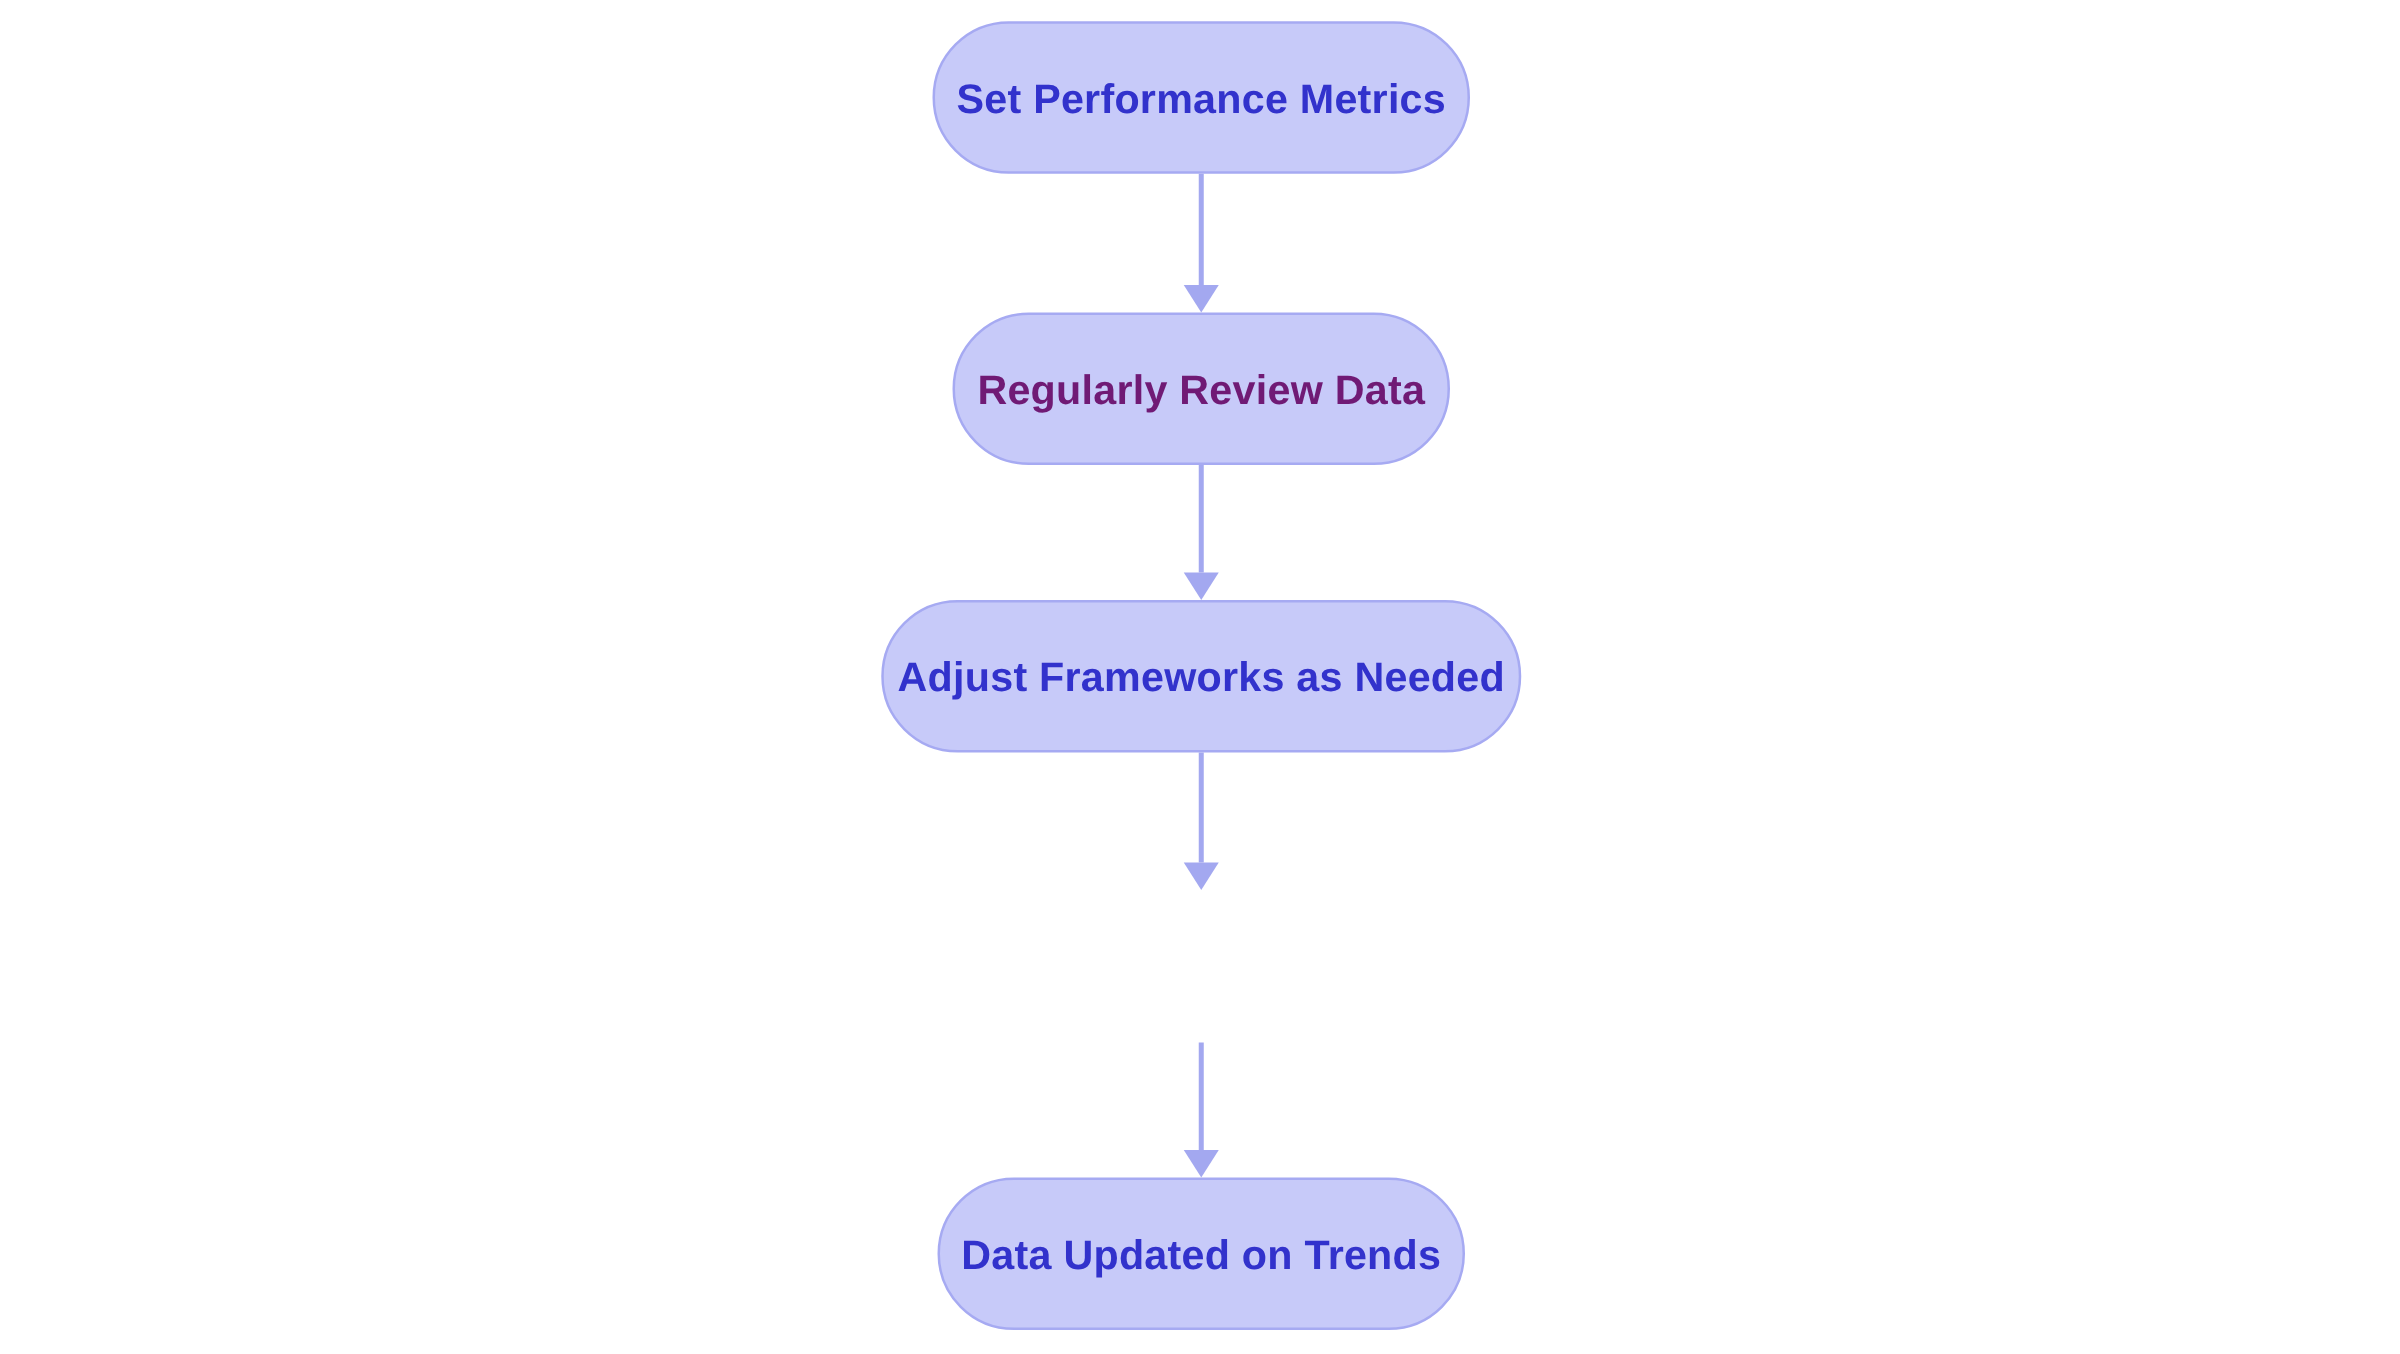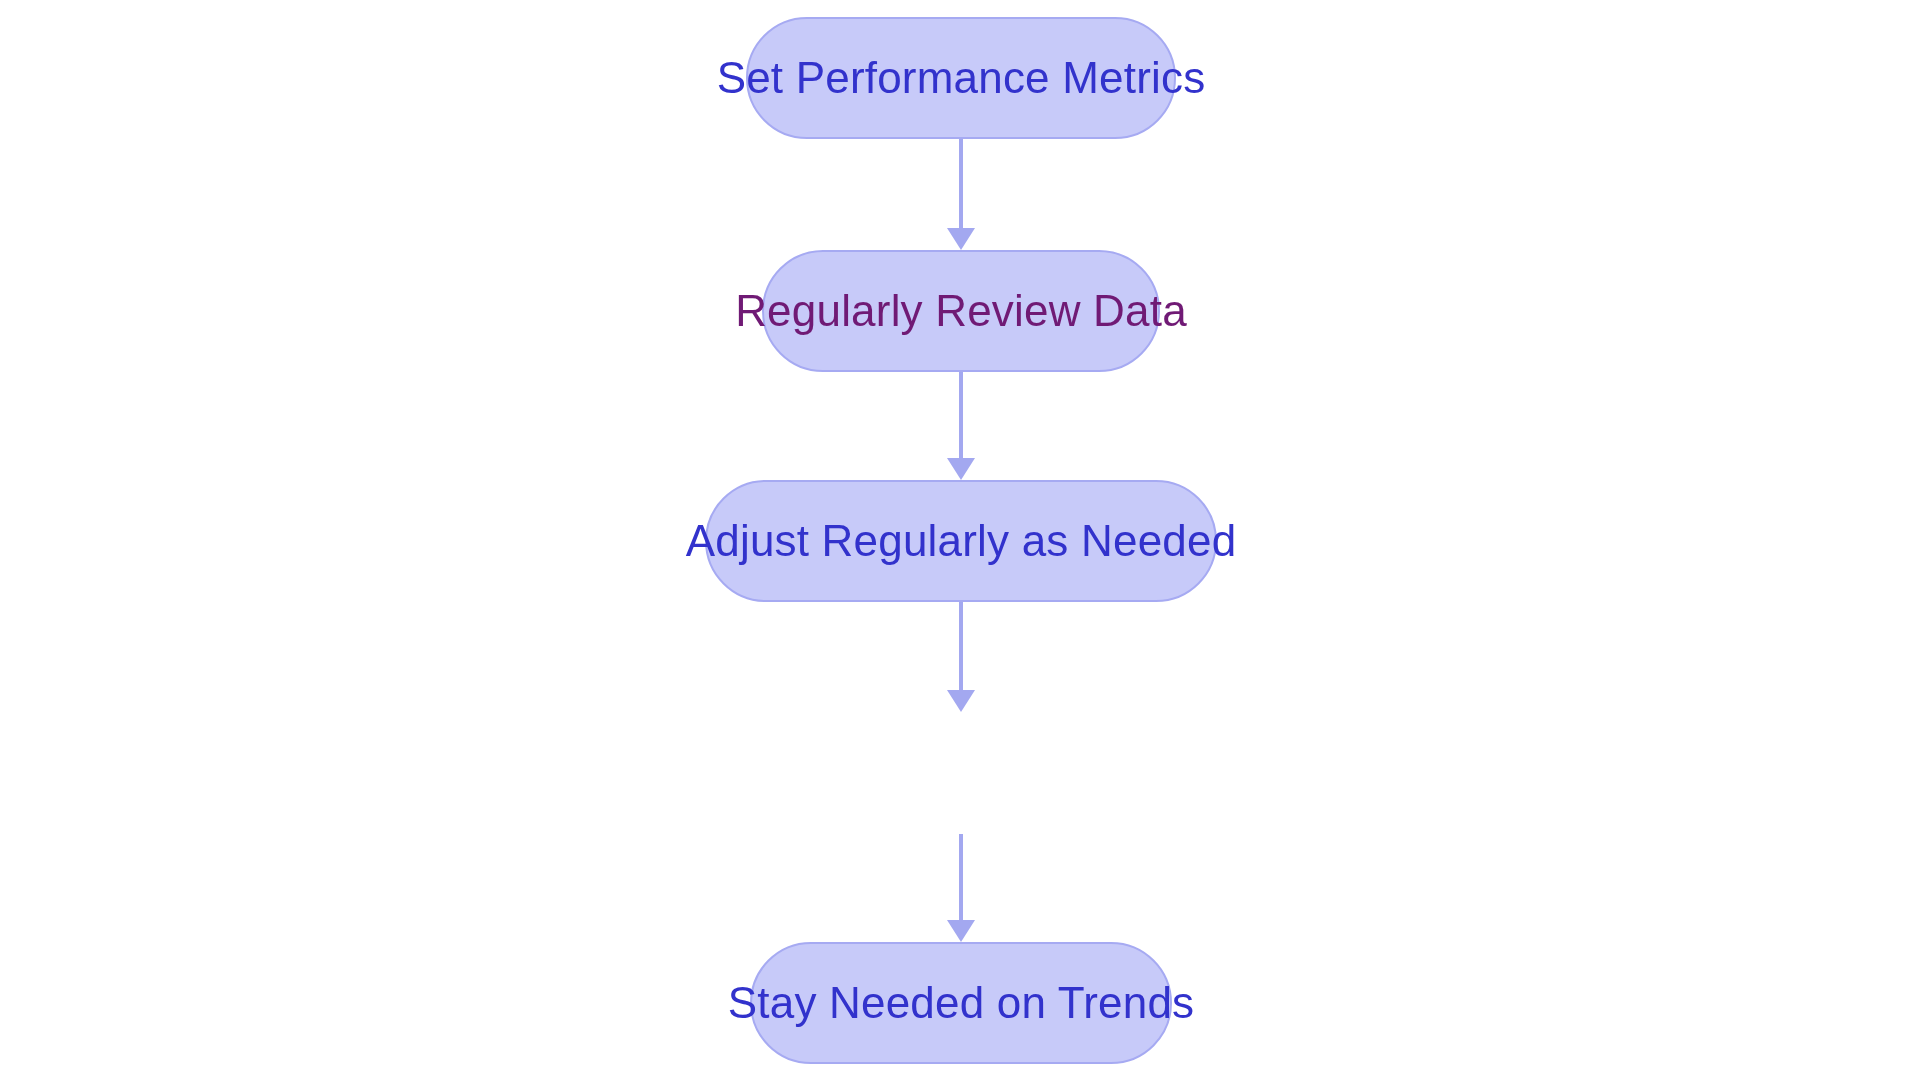--- a/index.html
+++ b/index.html
@@ -31,22 +31,22 @@
     display: flex;
     align-items: center;
     justify-content: center;
     transform: translateX(-50%);
     left: 961px;
   }
 
   .node-label {
     color: #3232cc;
     font-family: "Liberation Sans", sans-serif;
-    font-size: 44px;
-    font-weight: 400;
+    font-size: 33px;
+    font-weight: 700;
     letter-spacing: 0.2px;
     line-height: 1;
     white-space: nowrap;
     user-select: none;
   }
 
   .connector {
     position: absolute;
     left: 961px;
     transform: translateX(-50%);
@@ -90,31 +90,31 @@
   <div class="node" style="top: 250px; left: 961px; width: 398px; height: 122px; background: rgb(199, 202, 249); border-color: rgb(166, 170, 242);">
     <span class="node-label" style="color: #701a75;">Regularly Review Data</span>
   </div>
 
   <div class="connector" style="top: 372px; height: 108px;">
     <div class="stem" style="height: 86px; background: rgb(163, 168, 240);"></div>
     <div class="head" style="border-top-color: rgb(163, 168, 240);"></div>
   </div>
 
   <div class="node" style="top: 480px; left: 961px; width: 512px; height: 122px; background: rgb(199, 202, 249); border-color: rgb(166, 170, 242);">
-    <span class="node-label" style="color: rgb(50, 50, 204);">Adjust Regularly as Needed</span>
+    <span class="node-label" style="color: rgb(50, 50, 204);">Adjust Frameworks as Needed</span>
   </div>
 
   <div class="connector" style="top: 602px; height: 110px;">
     <div class="stem" style="height: 88px; background: rgb(163, 168, 240);"></div>
     <div class="head" style="border-top-color: rgb(163, 168, 240);"></div>
   </div>
 
 
   <div class="connector" style="top: 834px; height: 108px;">
     <div class="stem" style="height: 86px; background: rgb(163, 168, 240);"></div>
     <div class="head" style="border-top-color: rgb(163, 168, 240);"></div>
   </div>
 
   <div class="node" style="top: 942px; left: 961px; width: 422px; height: 122px; background: rgb(199, 202, 249); border-color: rgb(166, 170, 242);">
-    <span class="node-label" style="color: rgb(50, 50, 204);">Stay Needed on Trends</span>
+    <span class="node-label" style="color: rgb(50, 50, 204);">Data Updated on Trends</span>
   </div>
 
 </div>
 
 </body></html>

